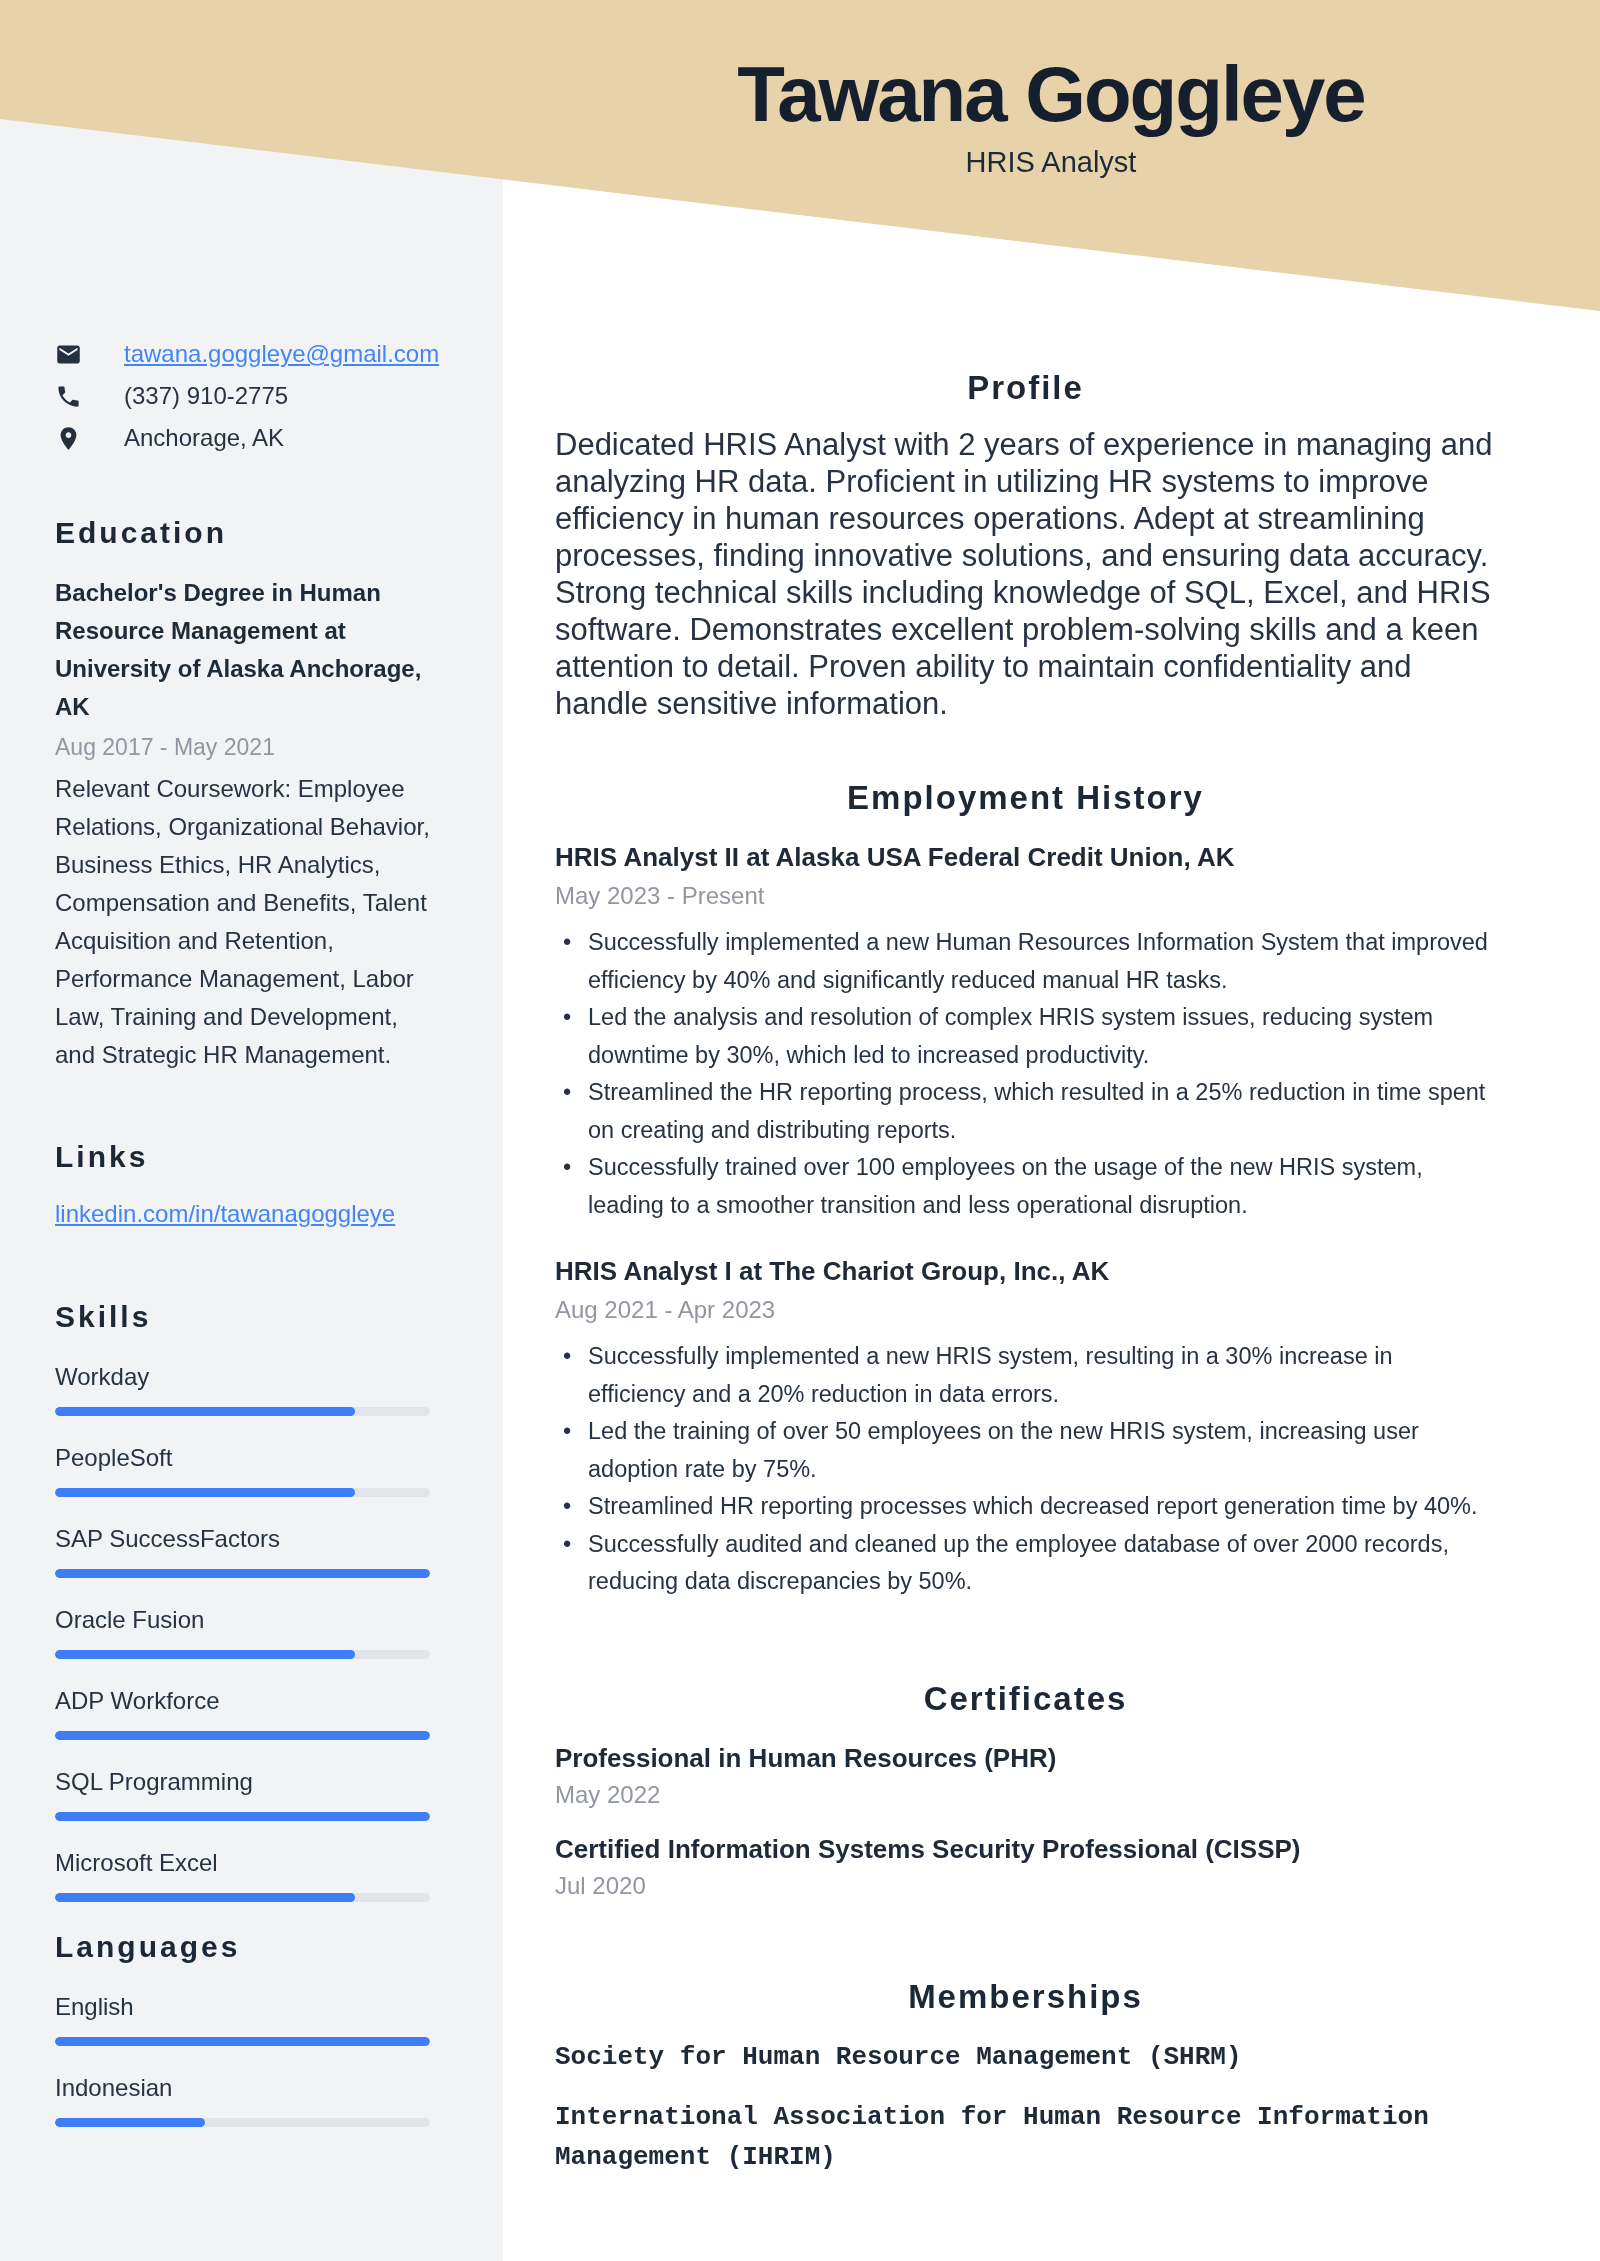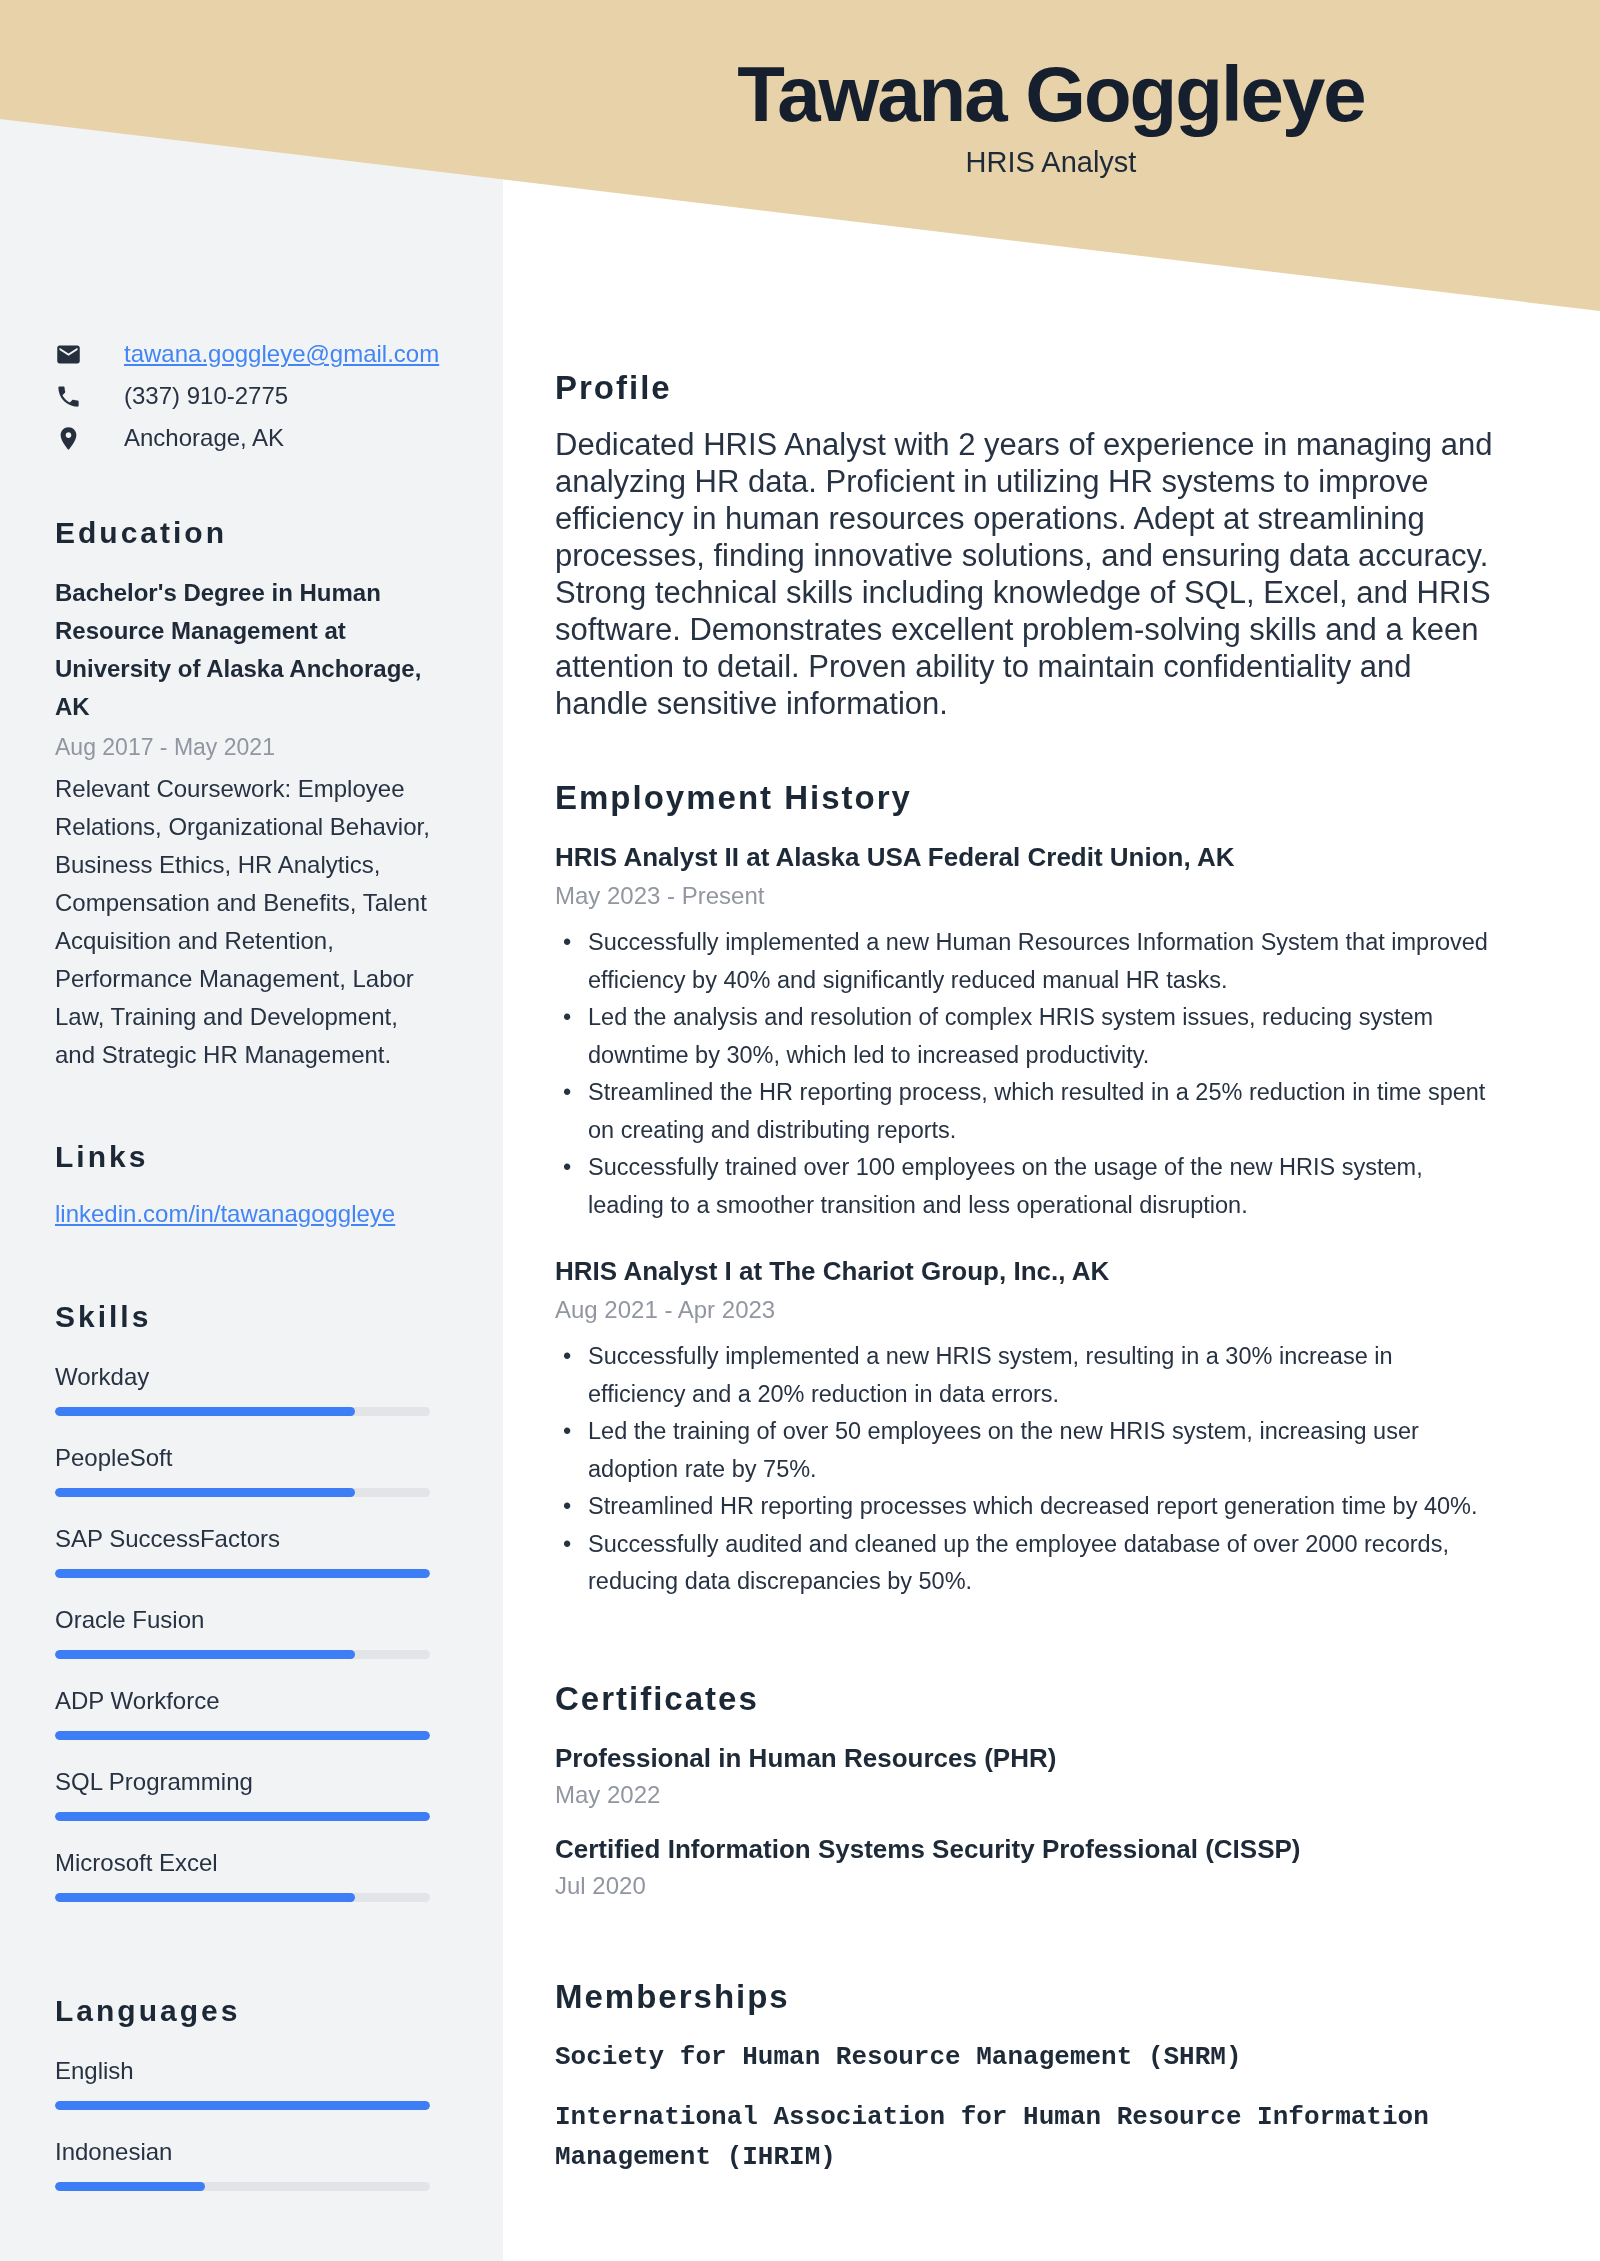--- a/index.html
+++ b/index.html
@@ -54,28 +54,28 @@
   .links-section .link-item { display:block; margin-top:26px; font-size:24px; }
   .skills-section { margin-top:72px; }
   .skill-list { margin-top:28px; }
   .skill-item { margin-bottom:27px; }
   .skill-name { font-size:24px; color:#273243; line-height:30px; }
   .bar-track {
     margin-top:15px; width:375px; height:9px; background:#e3e4e7; border-radius:5px;
     position:relative; overflow:hidden;
   }
   .bar-fill { height:9px; background:#3d7df5; border-radius:5px; }
-  .lang-section { margin-top:92px; }
+  .lang-section { margin-top:28px; }
   
   .main-content {
     position:absolute; left:503px; top:0; width:1097px; z-index:3;
     padding:368px 104px 0 52px;
   }
   .main-heading {
-    font-size:33px; font-weight:bold; letter-spacing:2px; color:#1c2836; line-height:40px;
+    font-size:33px; font-weight:bold; letter-spacing:2px; color:#1c2836; line-height:40px;text-align:center;
   }
   .profile-text { margin-top:18px; font-size:31px; line-height:37px; color:#273243; }
   .employment-section { margin-top:56px; }
   .job { margin-top:22px; }
   .job + .job { margin-top:30px; }
   .job-title { font-size:26px; font-weight:bold; color:#1f2a38; line-height:34px; }
   .job-date { margin-top:6px; font-size:24px; color:#9196a0; line-height:32px; }
   ul.bullets { list-style:none; margin-top:12px; }
   ul.bullets li {
     position:relative; padding-left:33px; font-size:23.5px; line-height:37.5px; color:#273243;

